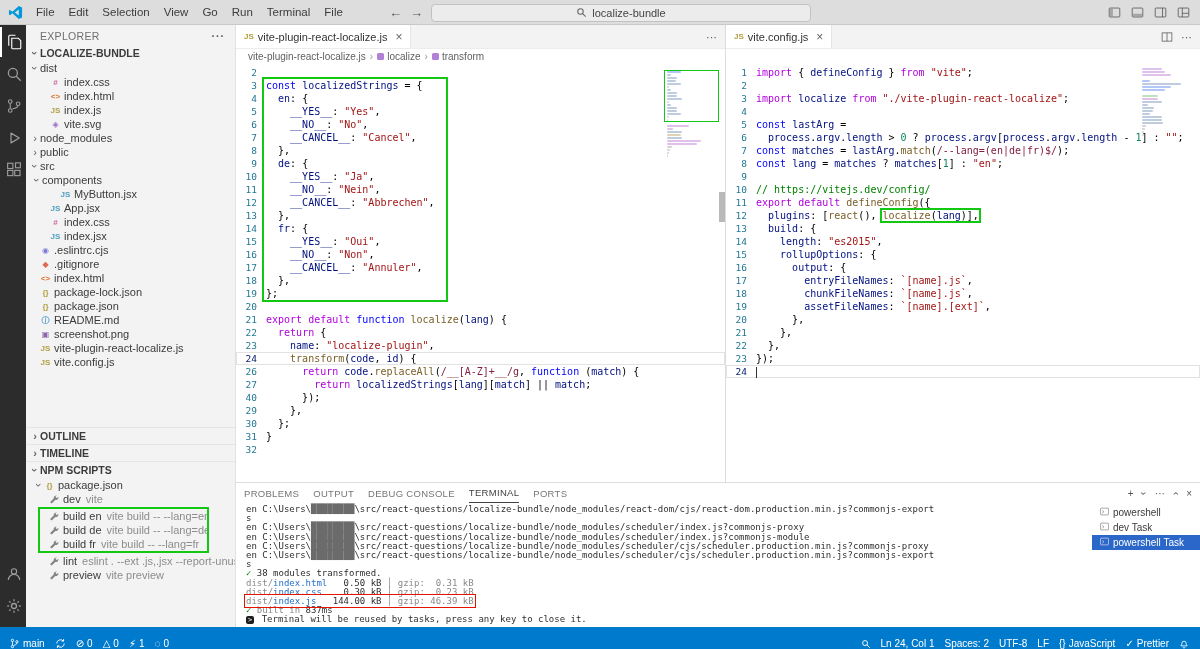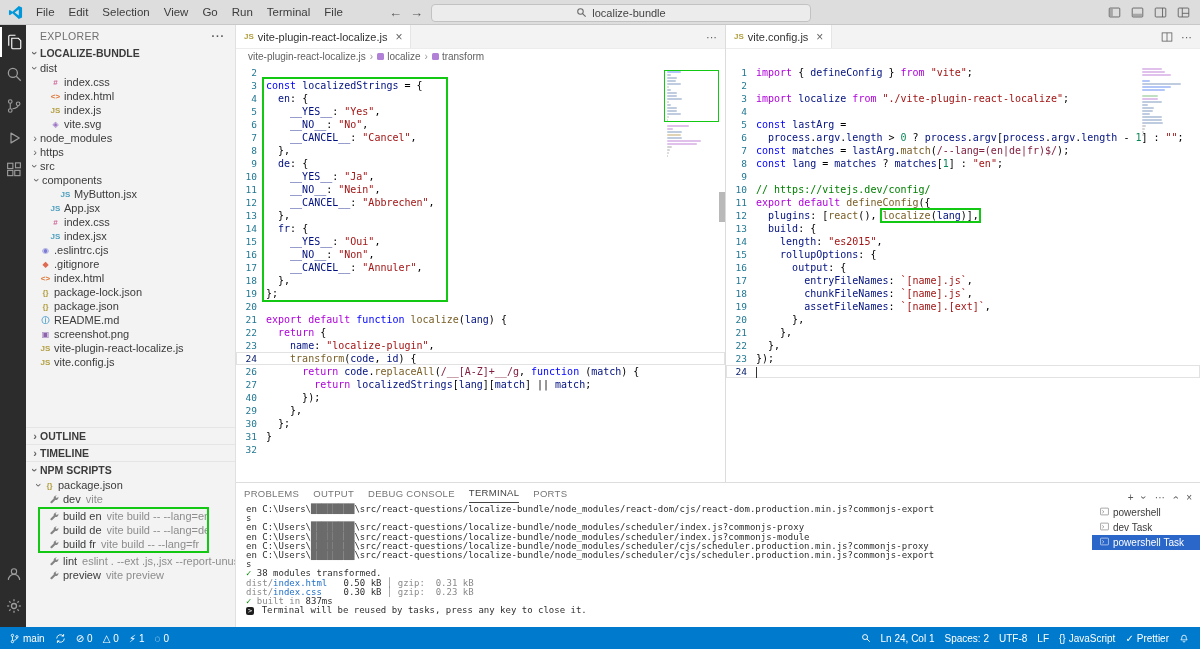--- a/index.html
+++ b/index.html
@@ -68,41 +68,41 @@
 .tk-k{color:#0000ff}.tk-m{color:#af00db}.tk-s{color:#a31515}.tk-v{color:#001080}.tk-f{color:#795e26}.tk-p{color:#000}.tk-c{color:#008000}.tk-n{color:#098658}.tk-r{color:#811f3f}
 .ibox-g{outline:2px solid #12c812}
 .ibox-r{outline:1.5px solid #e51400;outline-offset:1px}
 .anno-big{position:absolute;left:26px;top:13px;width:186px;height:225px;border:2px solid #12c812;pointer-events:none;z-index:3}
 .minimap{position:absolute;top:4px;right:6px;width:52px;z-index:2}
 .mm-bar{height:2px;margin-bottom:1px;border-radius:1px;opacity:.65}
 .mm-box{position:absolute;left:-3px;top:2px;width:55px;height:52px;border:1px solid #12c812}
 .sb-thumb{position:absolute;right:0;top:128px;width:6px;height:30px;background:#b9b9b9;z-index:4}
 
 .panel{flex:1;min-height:0;border-top:1px solid #ddd;background:#fff;display:flex;flex-direction:column}
-.panel-tabs{height:20px;flex:0 0 20px;display:flex;align-items:flex-end;padding:0 8px;gap:14px}
+.panel-tabs{height:20px;flex:0 0 20px;display:flex;align-items:center;padding:0 8px;gap:14px}
 .ptab{font-size:9.5px;color:#757575;letter-spacing:.3px;line-height:19px}
 .ptab.active{color:#424242;border-bottom:1px solid #424242}
 .ptab-actions{margin-left:auto;display:flex;gap:9px;color:#555;font-size:10px;align-items:center}
 .pchev{display:inline-block;transform:rotate(90deg)}
 .pchev.up{transform:rotate(-90deg)}
 .panel-body{flex:1;display:flex;min-height:0}
 .terminal{flex:1;padding:2px 0 0 10px;font-family:"DejaVu Sans Mono","Liberation Mono",monospace;font-size:9px;line-height:9.2px;color:#333;overflow:hidden}
 .tline{white-space:pre;height:9.2px}
 .tk-tp{color:#2f2f2f}.tk-td{color:#8a8a8a}.tk-tb{color:#2472c8}.tk-tg{color:#0e8a0e}.tk-tr{color:#6b6b6b}
 .tk-task{background:#1e1e1e;color:#fff;border-radius:2px;padding:0 2px;font-size:7px;margin-right:2px;display:inline-block;line-height:8px}
 .term-list{width:108px;flex:0 0 108px;padding-top:2px}
 .trow{display:flex;align-items:center;gap:4px;height:15px;font-size:10px;color:#3b3b3b;padding-left:8px;white-space:nowrap}
 .trow.active{background:#2b66c9;color:#fff}
 .trow.active svg rect,.trow.active svg path{stroke:#fff}
 
 .statusbar{height:22px;flex:0 0 22px;background:#007acc;color:#fff;display:flex;align-items:center;justify-content:space-between;font-size:10px}
 .sb-group{display:flex;align-items:center;height:100%}
 .sb-group.left{padding-left:4px}
 .sb-group.right{padding-right:6px}
-.sb-item{display:flex;align-items:center;gap:3px;padding:0 5px;height:100%}
+.sb-item{display:flex;align-items:flex-end;gap:3px;padding:0 5px;height:100%}
 .sb-ic{display:flex;align-items:center;font-size:10px}
 </style>
 </head>
 <body>
 
 <div class="window">
 
   <div class="titlebar">
     <span class="logo">
         <svg width="15" height="15" viewBox="0 0 16 16">
@@ -255,21 +255,21 @@
             <span class="chev-sp"></span>
             <span class="ficon" style="color: rgb(154, 112, 196);">◈</span>
             <span class="tree-label">vite.svg</span>
           </div>
           <div class="tree-row" style="padding-left: 4px;">
             <span class="chev">›</span>
             <span class="tree-label">node_modules</span>
           </div>
           <div class="tree-row" style="padding-left: 4px;">
             <span class="chev">›</span>
-            <span class="tree-label">https</span>
+            <span class="tree-label">public</span>
           </div>
           <div class="tree-row" style="padding-left: 4px;">
             <span class="chev open">›</span>
             <span class="tree-label">src</span>
           </div>
           <div class="tree-row" style="padding-left: 6px;">
             <span class="chev open">›</span>
             <span class="tree-label">components</span>
           </div>
           <div class="tree-row" style="padding-left: 24px;">
@@ -609,20 +609,21 @@
               <div class="tline"><span class="tk-tp">en C:\Users\</span><span class="tk-tr">████████</span><span class="tk-tp">\src/react-questions/localize-bundle/node_modules/react-dom/cjs/react-dom.production.min.js?commonjs-export</span></div>
               <div class="tline"><span class="tk-tp">s</span></div>
               <div class="tline"><span class="tk-tp">en C:\Users\</span><span class="tk-tr">████████</span><span class="tk-tp">\src/react-questions/localize-bundle/node_modules/scheduler/index.js?commonjs-proxy</span></div>
               <div class="tline"><span class="tk-tp">en C:\Users\</span><span class="tk-tr">████████</span><span class="tk-tp">\src/react-questions/localize-bundle/node_modules/scheduler/index.js?commonjs-module</span></div>
               <div class="tline"><span class="tk-tp">en C:\Users\</span><span class="tk-tr">████████</span><span class="tk-tp">\src/react-questions/localize-bundle/node_modules/scheduler/cjs/scheduler.production.min.js?commonjs-proxy</span></div>
               <div class="tline"><span class="tk-tp">en C:\Users\</span><span class="tk-tr">████████</span><span class="tk-tp">\src/react-questions/localize-bundle/node_modules/scheduler/cjs/scheduler.production.min.js?commonjs-export</span></div>
               <div class="tline"><span class="tk-tp">s</span></div>
               <div class="tline"><span class="tk-tg">✓</span><span class="tk-tp"> 38 modules transformed.</span></div>
               <div class="tline"><span class="tk-td">dist/</span><span class="tk-tb">index.html</span><span class="tk-tp">   0.50 kB</span><span class="tk-td"> │ gzip:  0.31 kB</span></div>
               <div class="tline"><span class="tk-td">dist/</span><span class="tk-tb">index.css</span><span class="tk-tp">    0.30 kB</span><span class="tk-td"> │ gzip:  0.23 kB</span></div>
+              <div class="tline"><span class="ibox-r"><span class="tk-td">dist/</span><span class="tk-tb">index.js</span><span class="tk-tp">   144.00 kB</span><span class="tk-td"> │ gzip: 46.39 kB</span></span></div>
               <div class="tline"><span class="tk-tg">✓</span><span class="tk-td"> built in </span><span class="tk-tp">837ms</span></div>
               <div class="tline"><span class="tk-task">&gt;</span><span class="tk-tp"> Terminal will be reused by tasks, press any key to close it.</span></div>
             </div>
           <div class="term-list" id="term-list">
               <div class="trow">
                 <span class="ticon"><svg width="9" height="9" viewBox="0 0 16 16">
                     <rect x="1" y="2" width="14" height="12" rx="1" fill="none" stroke="#666"></rect>
                     <path d="M4 6l3 2.5L4 11" fill="none" stroke="#666"></path>
                   </svg></span>
                 <span>powershell</span>

